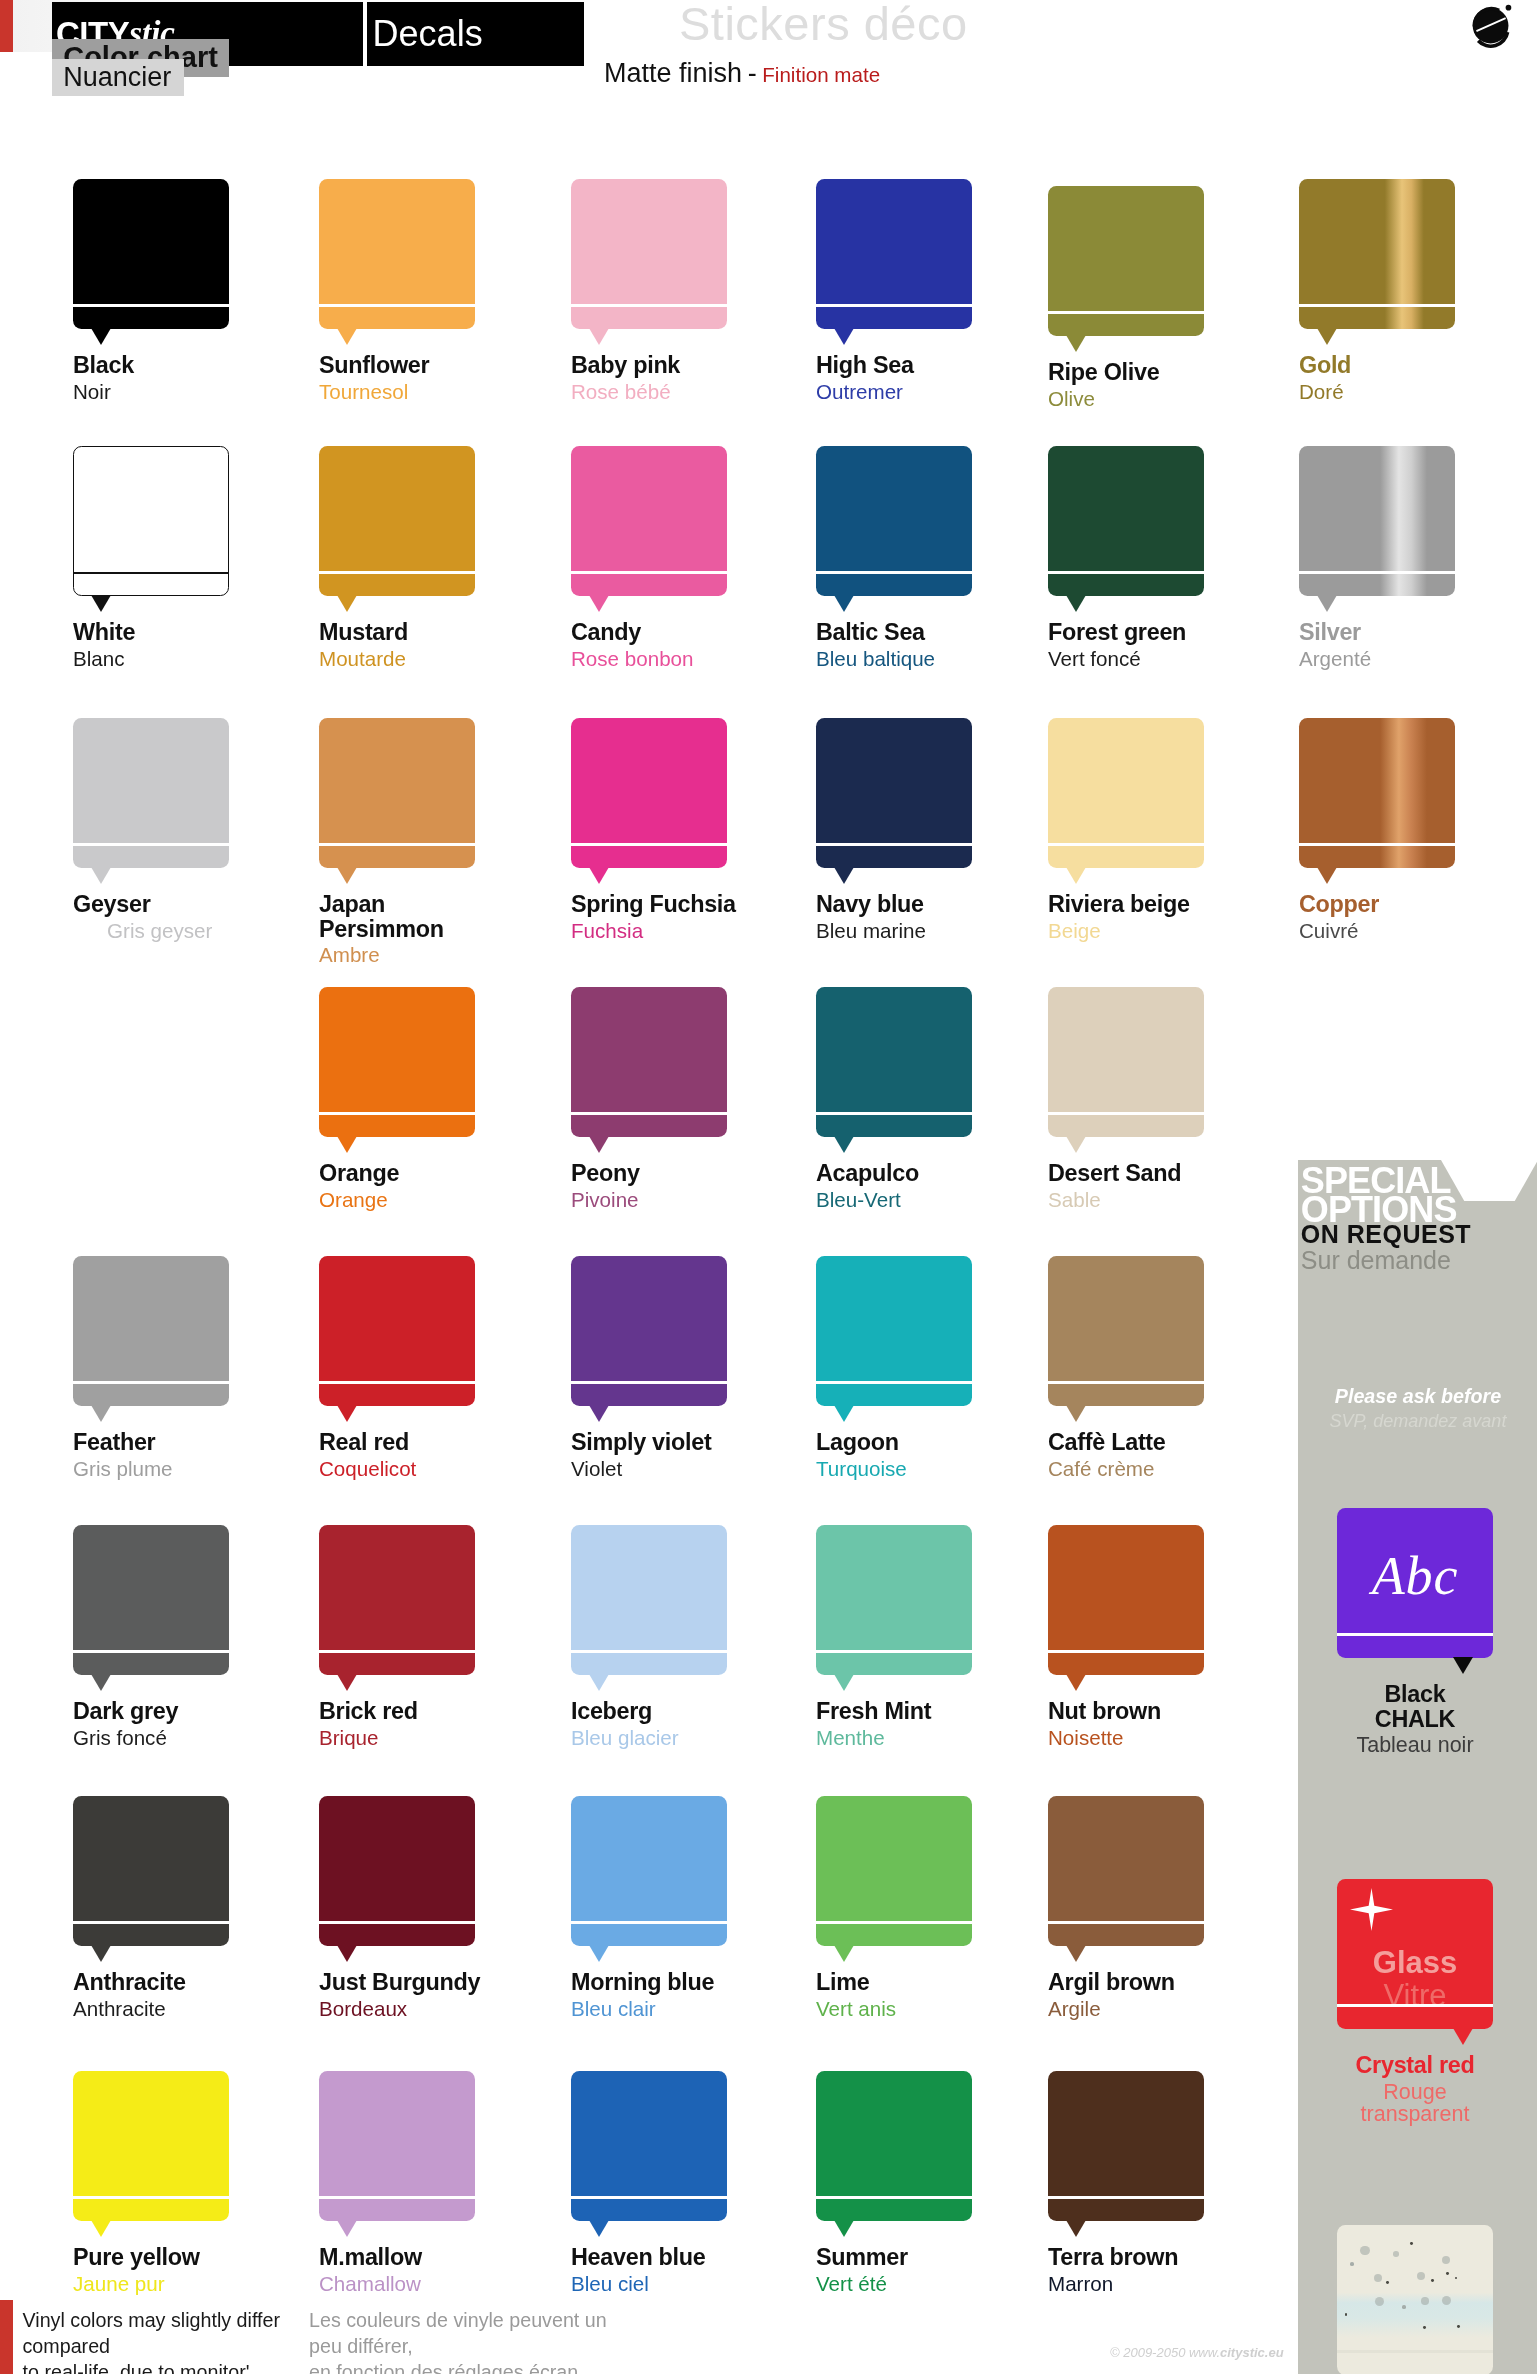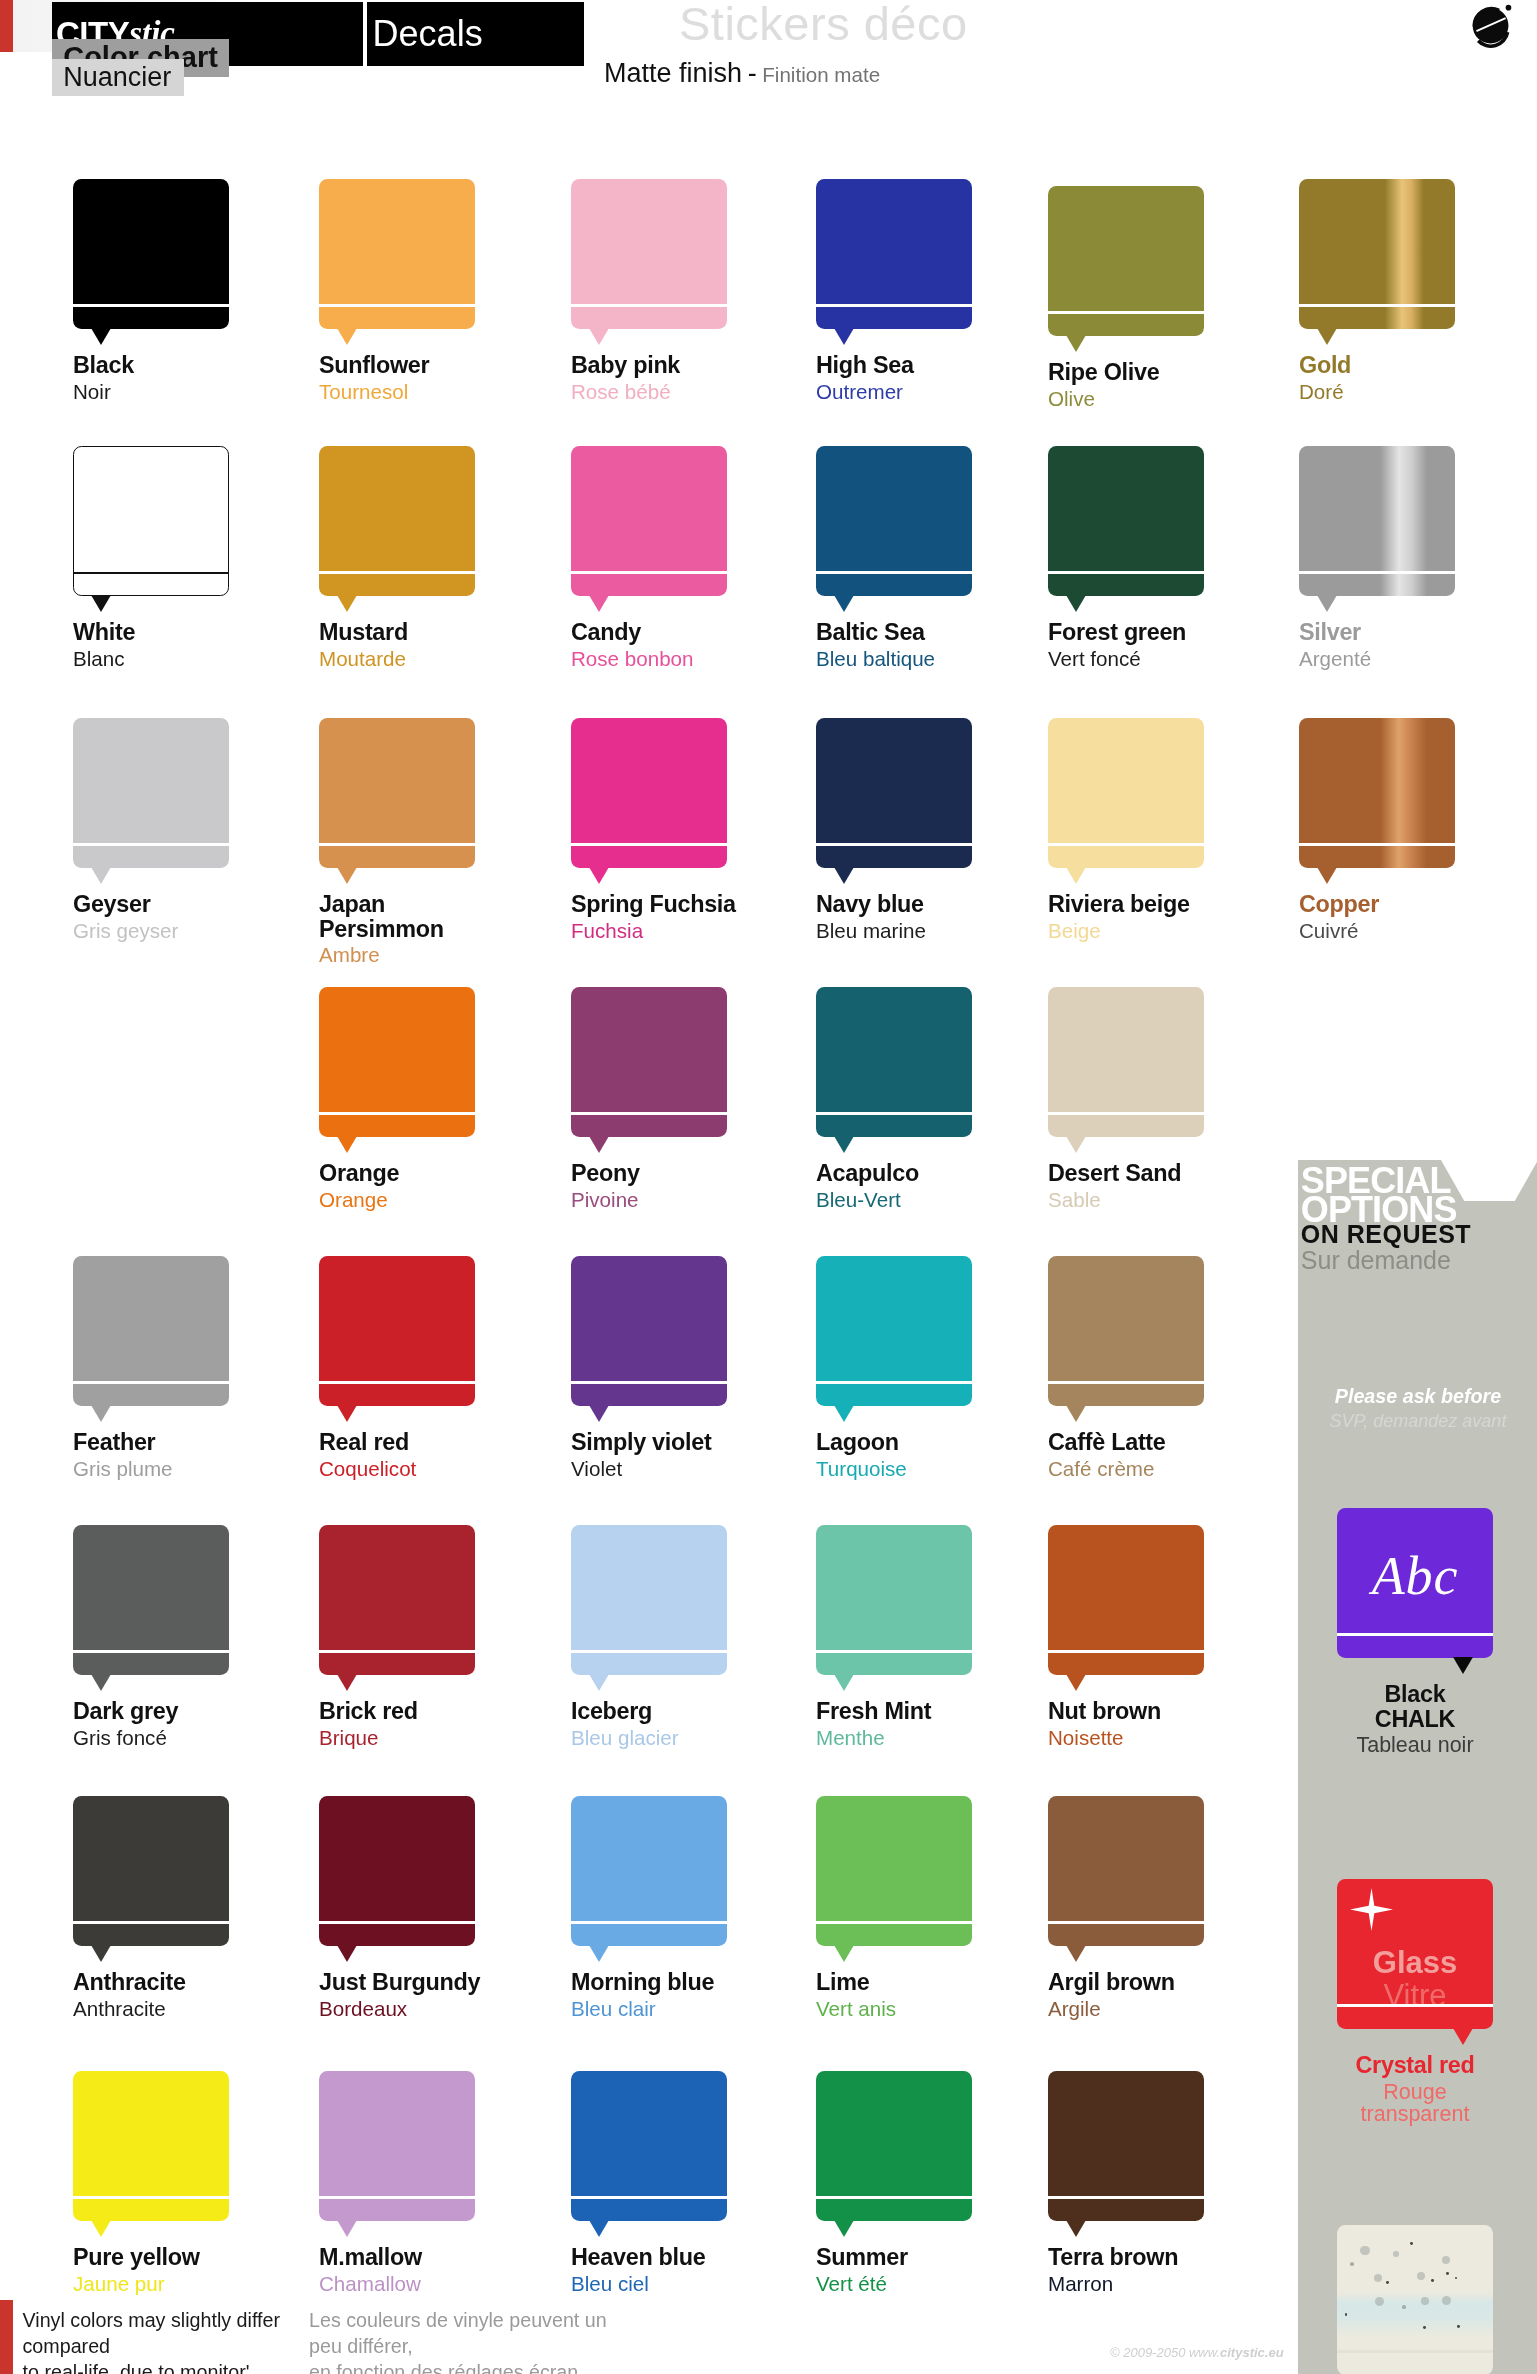--- a/index.html
+++ b/index.html
@@ -43,21 +43,21 @@
   }
   .hdr-stickers{
     position:absolute;left:679px;top:-3.7px;color:#dddddd;font-size:47px;font-weight:300;
     letter-spacing:0.5px;
   }
   .hdr-finish{
     position:absolute;left:604px;top:58px;font-size:27px;white-space:nowrap;
   }
   .hdr-finish .en{color:#111;}
   .hdr-finish .sep{color:#111;padding:0 5.6px;}
-  .hdr-finish .fr{color:#737373;}
+  .hdr-finish .fr{color:#b91c1c;}
   .logo{
     position:absolute;right:20.6px;top:1.9px;width:49px;height:49px;
   }
 
   
   .special{
     position:absolute;left:1298px;top:1160px;width:240px;height:1214px;
     background:#c2c3bb;
   }
   .special .notch{
@@ -306,21 +306,21 @@
       <div class="nm" style="color: rgb(155, 155, 155);">Silver</div>
       <div class="fr" style="color: rgb(155, 155, 155);">Argenté</div>
     </div>
     <div class="cell" style="left: 73px; top: 718px;">
       <div class="sw">
         <div class="body" style="background: rgb(201, 201, 203);"></div>
         <div class="split"></div>
         <div class="tri" style="border-top-color: rgb(201, 201, 203);"></div>
       </div>
       <div class="nm" style="color: rgb(17, 17, 17);">Geyser</div>
-      <div class="fr" style="color: rgb(194, 194, 196);">Gris geyser</div>
+      <div class="fr" style="color: rgb(194, 194, 196); margin-left: 34px;">Gris geyser</div>
     </div>
     <div class="cell" style="left: 319px; top: 718px;">
       <div class="sw">
         <div class="body" style="background: rgb(214, 145, 79);"></div>
         <div class="split"></div>
         <div class="tri" style="border-top-color: rgb(214, 145, 79);"></div>
       </div>
       <div class="nm" style="color: rgb(17, 17, 17);">
         <div>Japan</div>
         <div>Persimmon</div>

